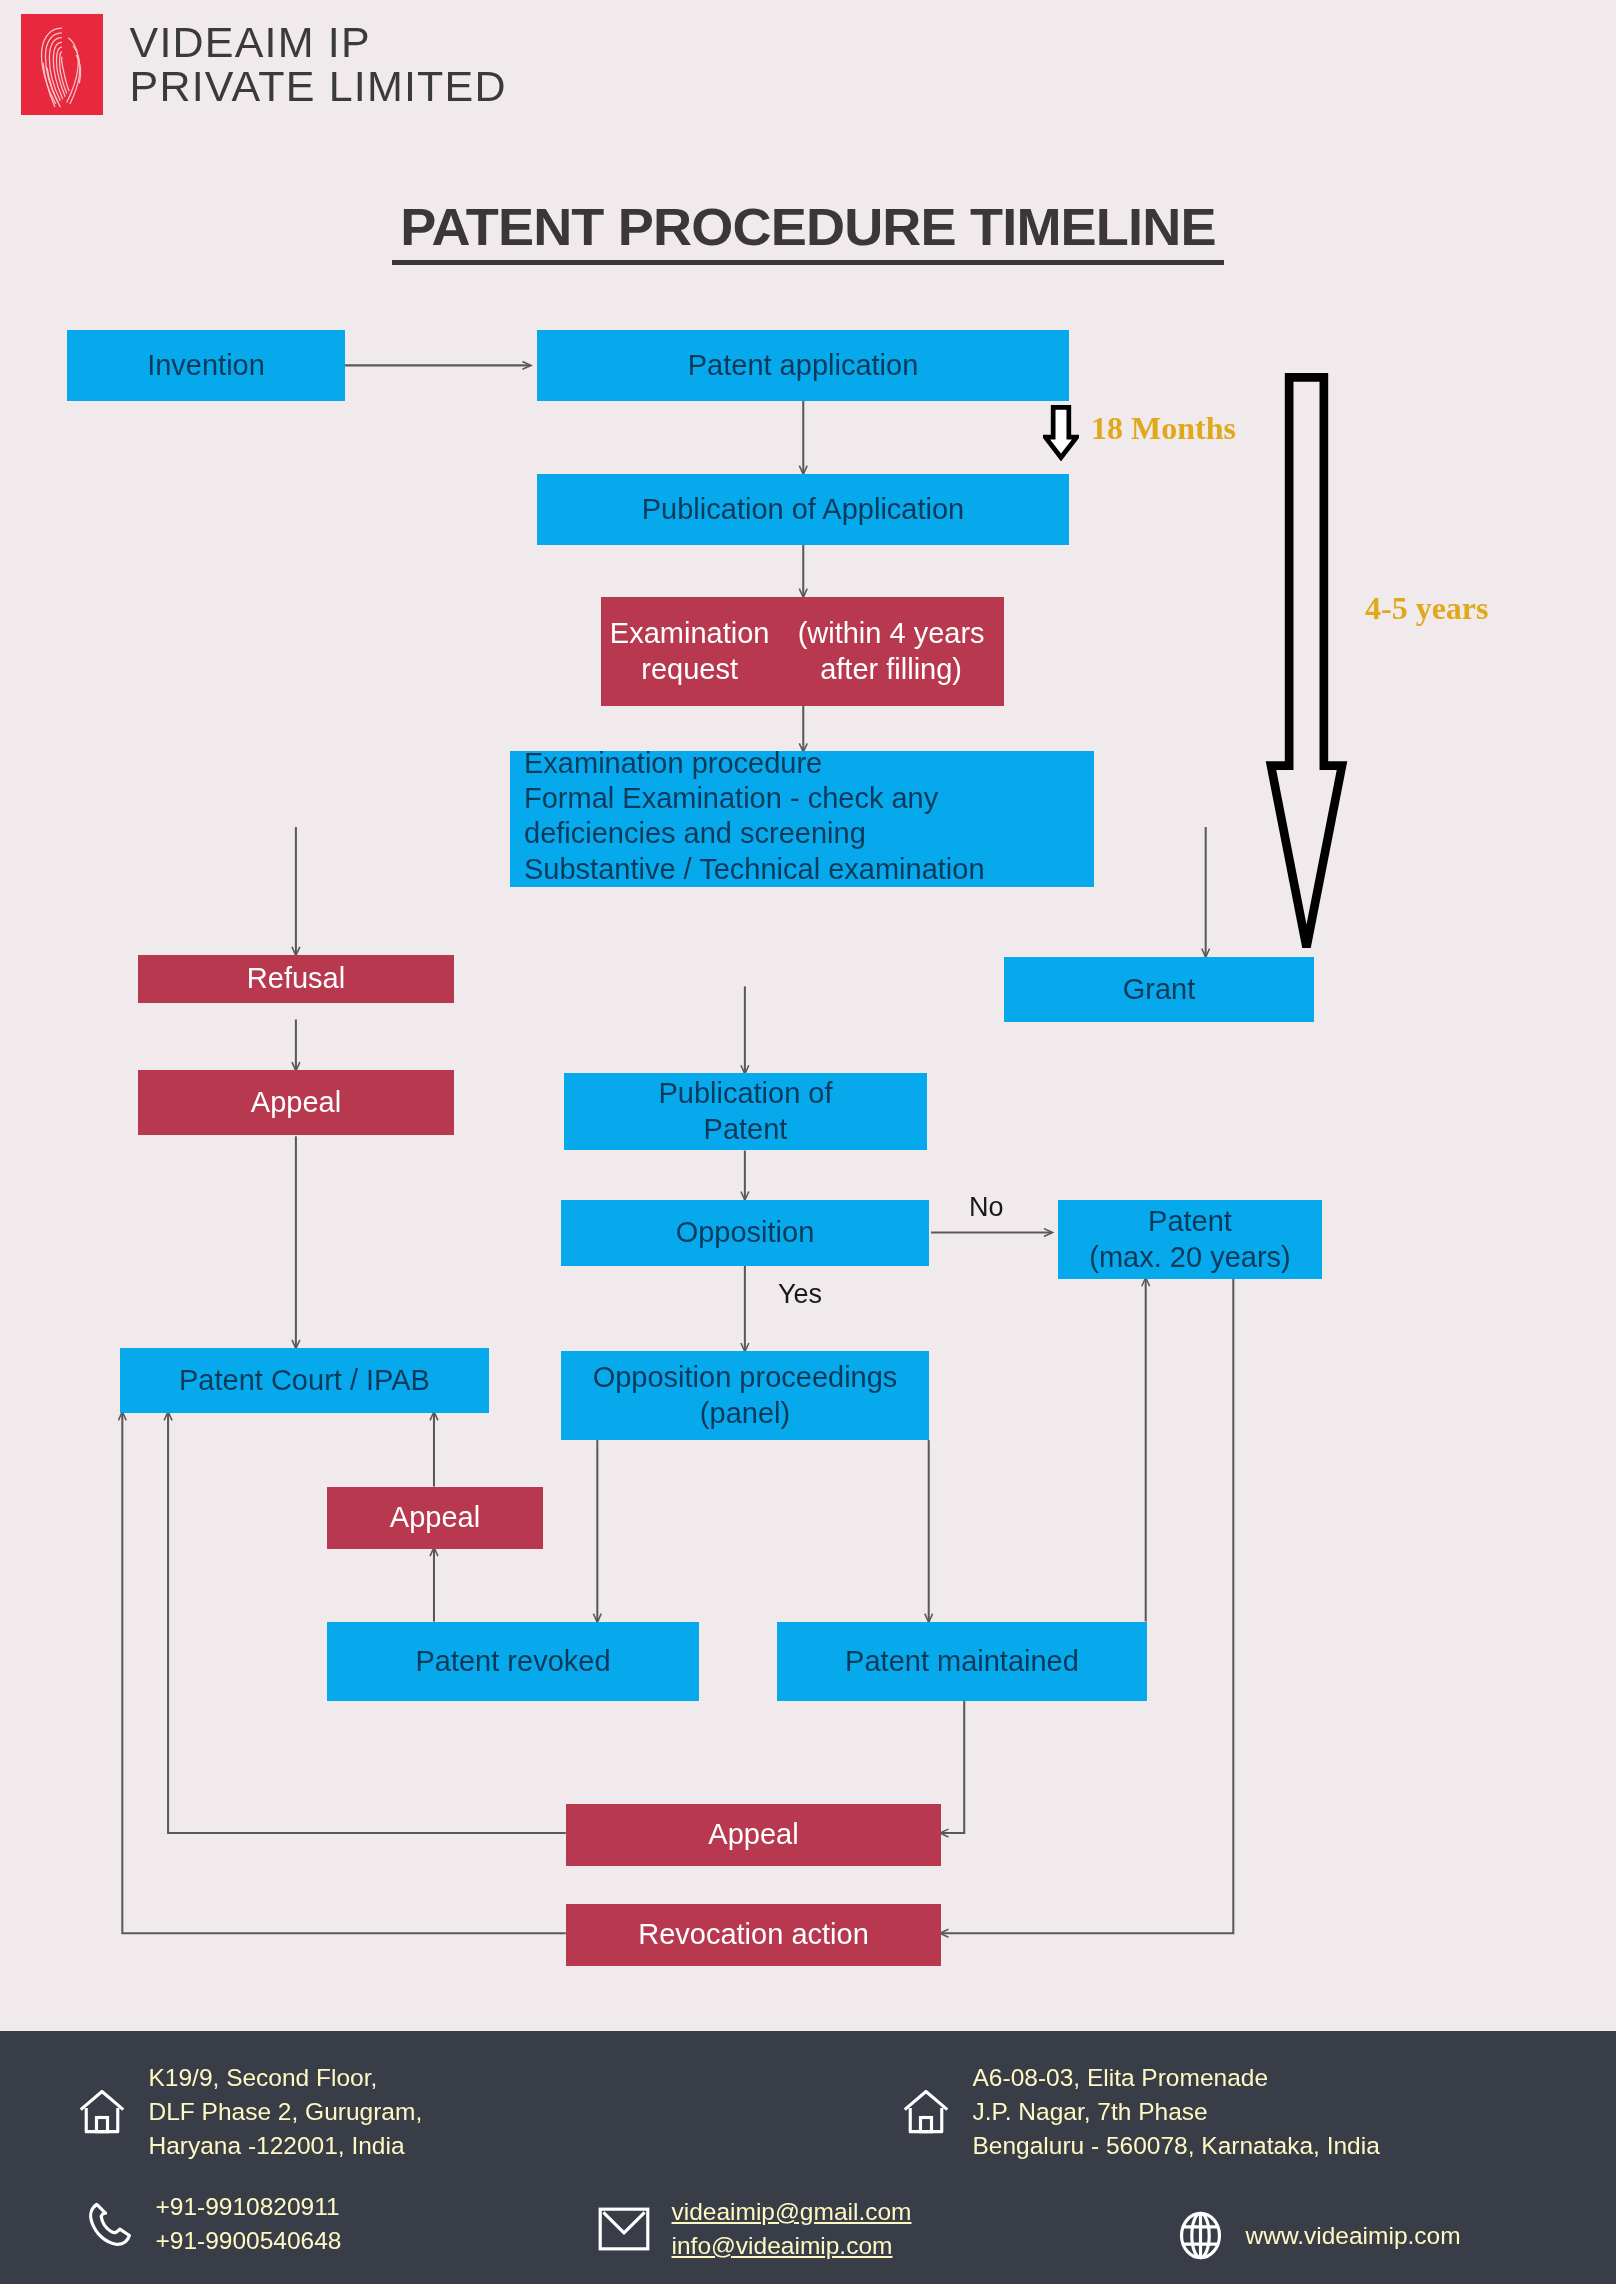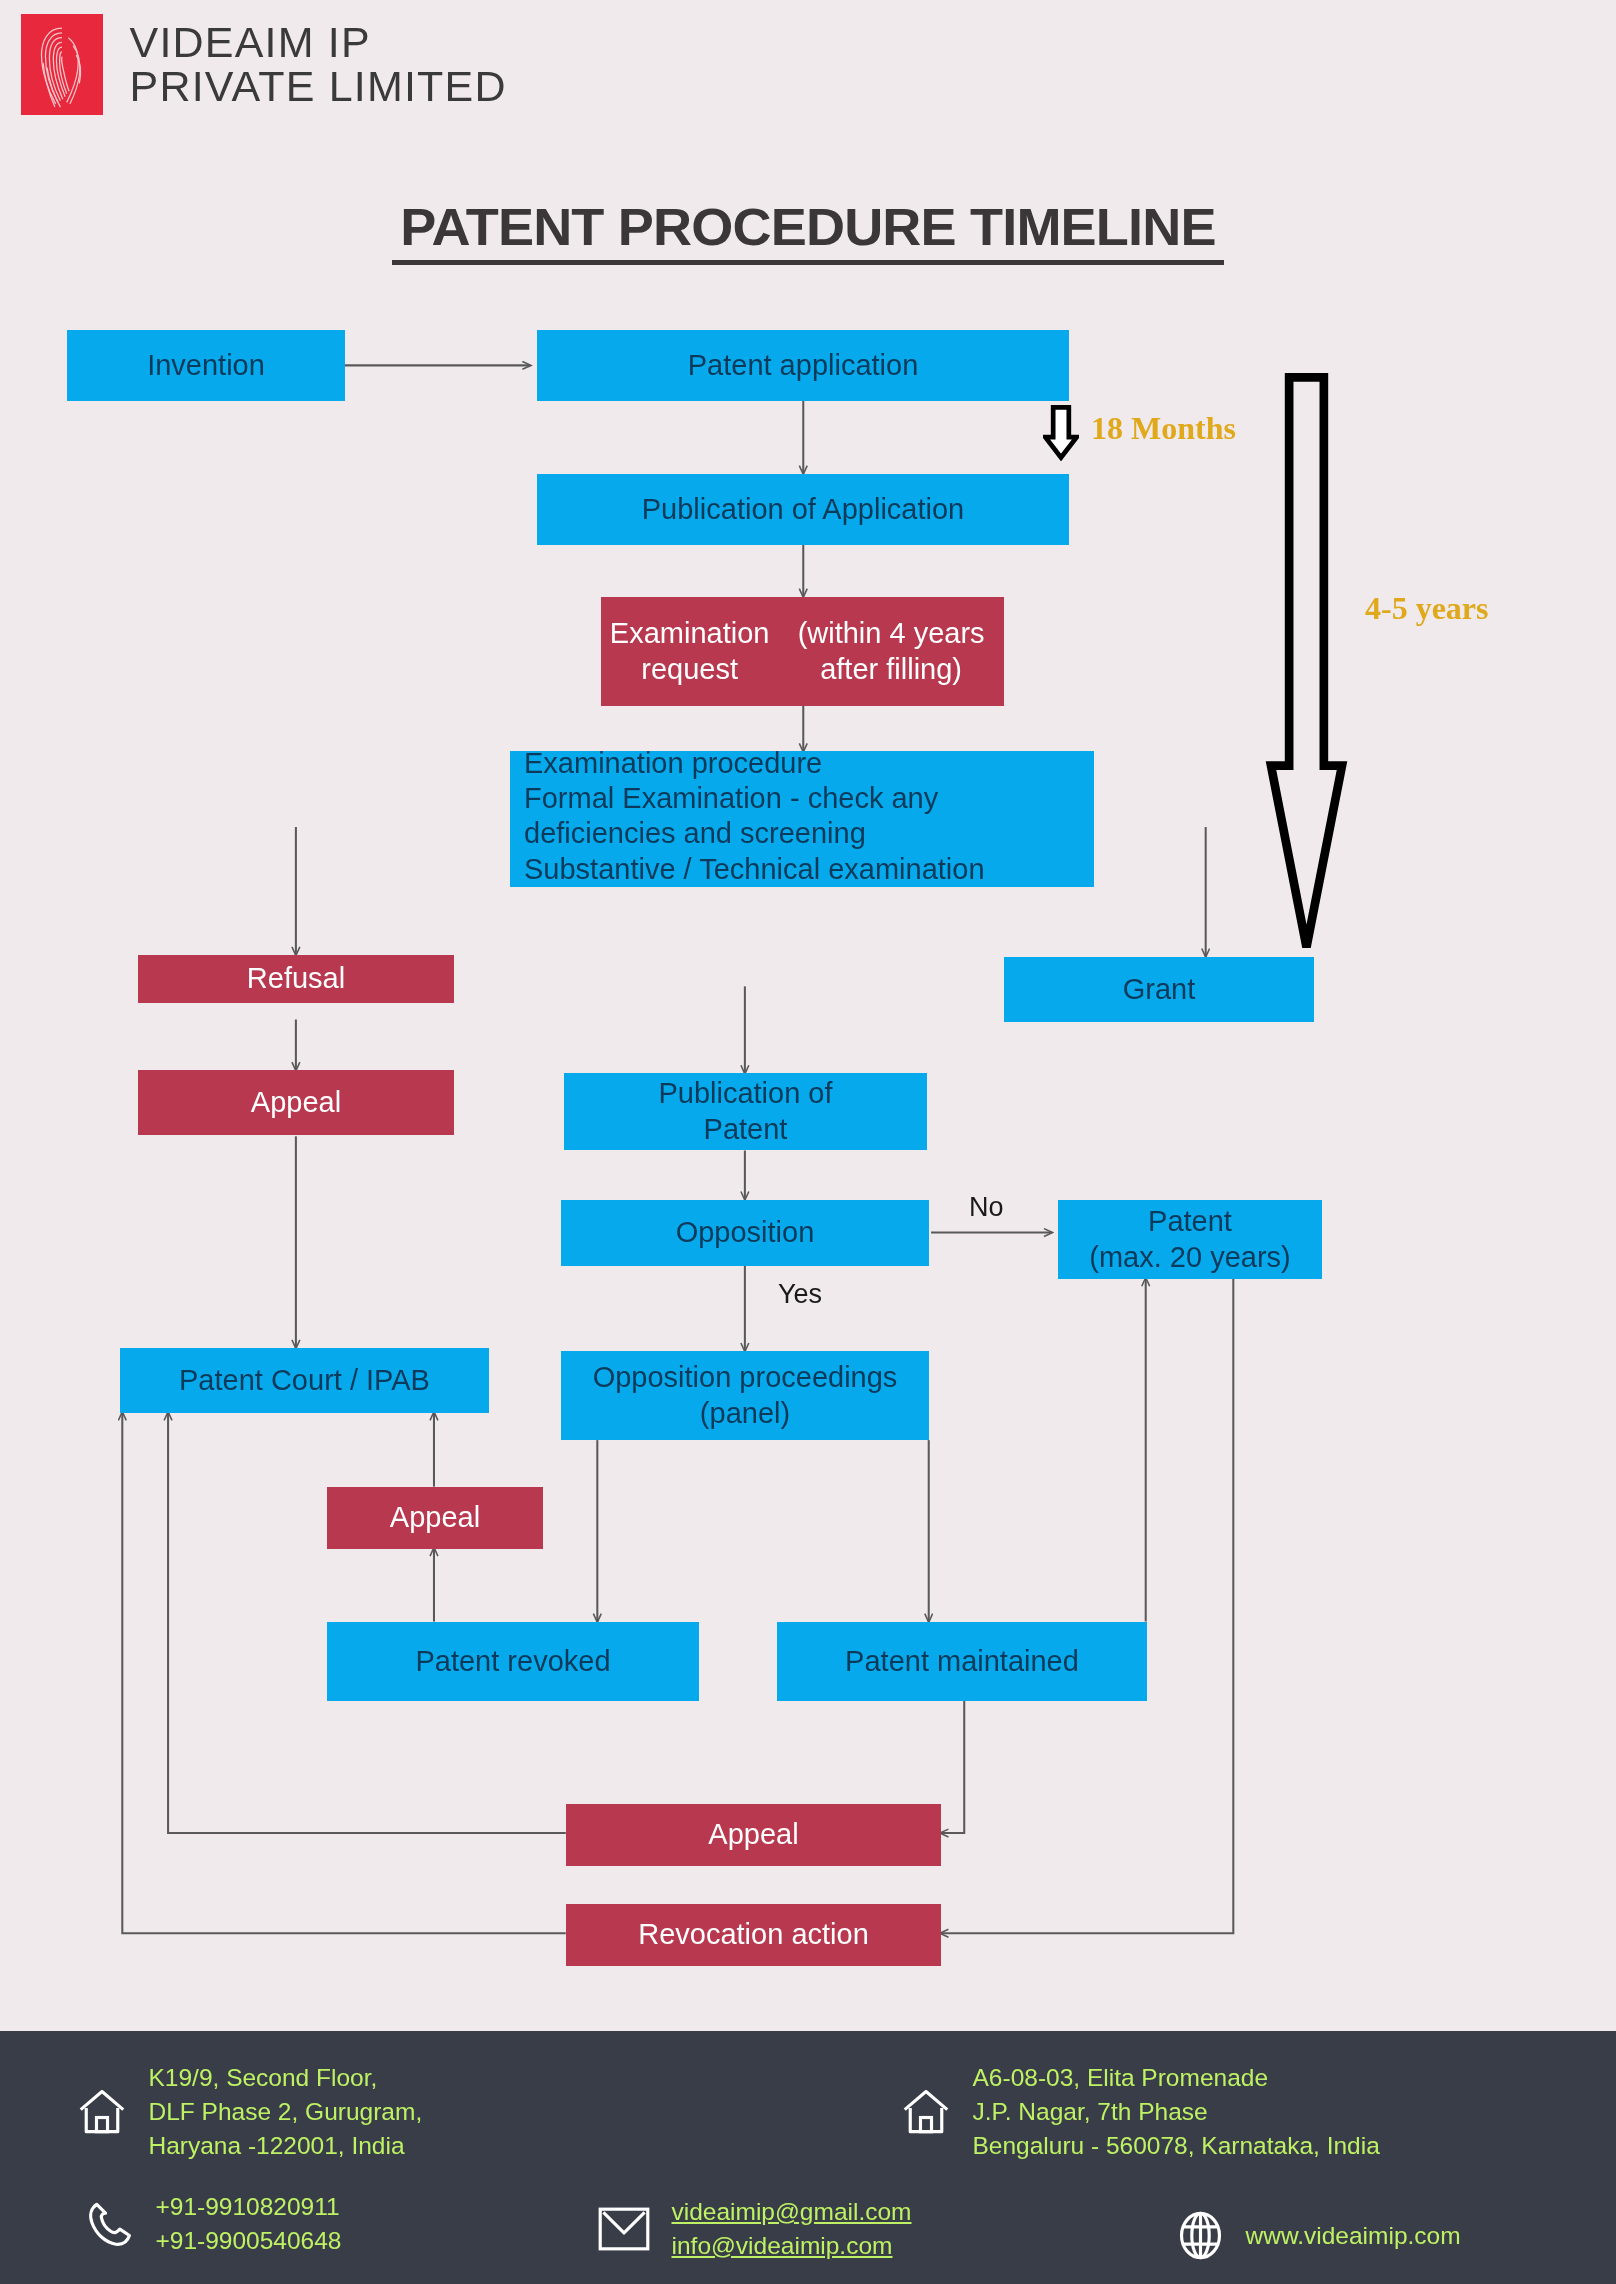--- a/index.html
+++ b/index.html
@@ -59,21 +59,21 @@
 
   
   .edge-label{
     position:absolute;color:#1A1A1A;font-size:27px;
     font-family:"Liberation Sans", sans-serif;white-space:nowrap;
   }
 
   
   .footer{
     position:absolute;left:0;bottom:0;width:1616px;height:253px;
-    background:#383D47;color:#bef264;
+    background:#383D47;color:#fef9c3;
   }
   .fcol{position:absolute;display:flex;align-items:center;}
   .ficon{flex:none;display:flex;align-items:center;justify-content:center;}
   .ftext{margin-left:20.5px;font-size:24.5px;line-height:1.38;white-space:nowrap;
          font-family:"Liberation Sans", sans-serif;}
 </style>
 </head>
 <body>
 
 <div class="page">

